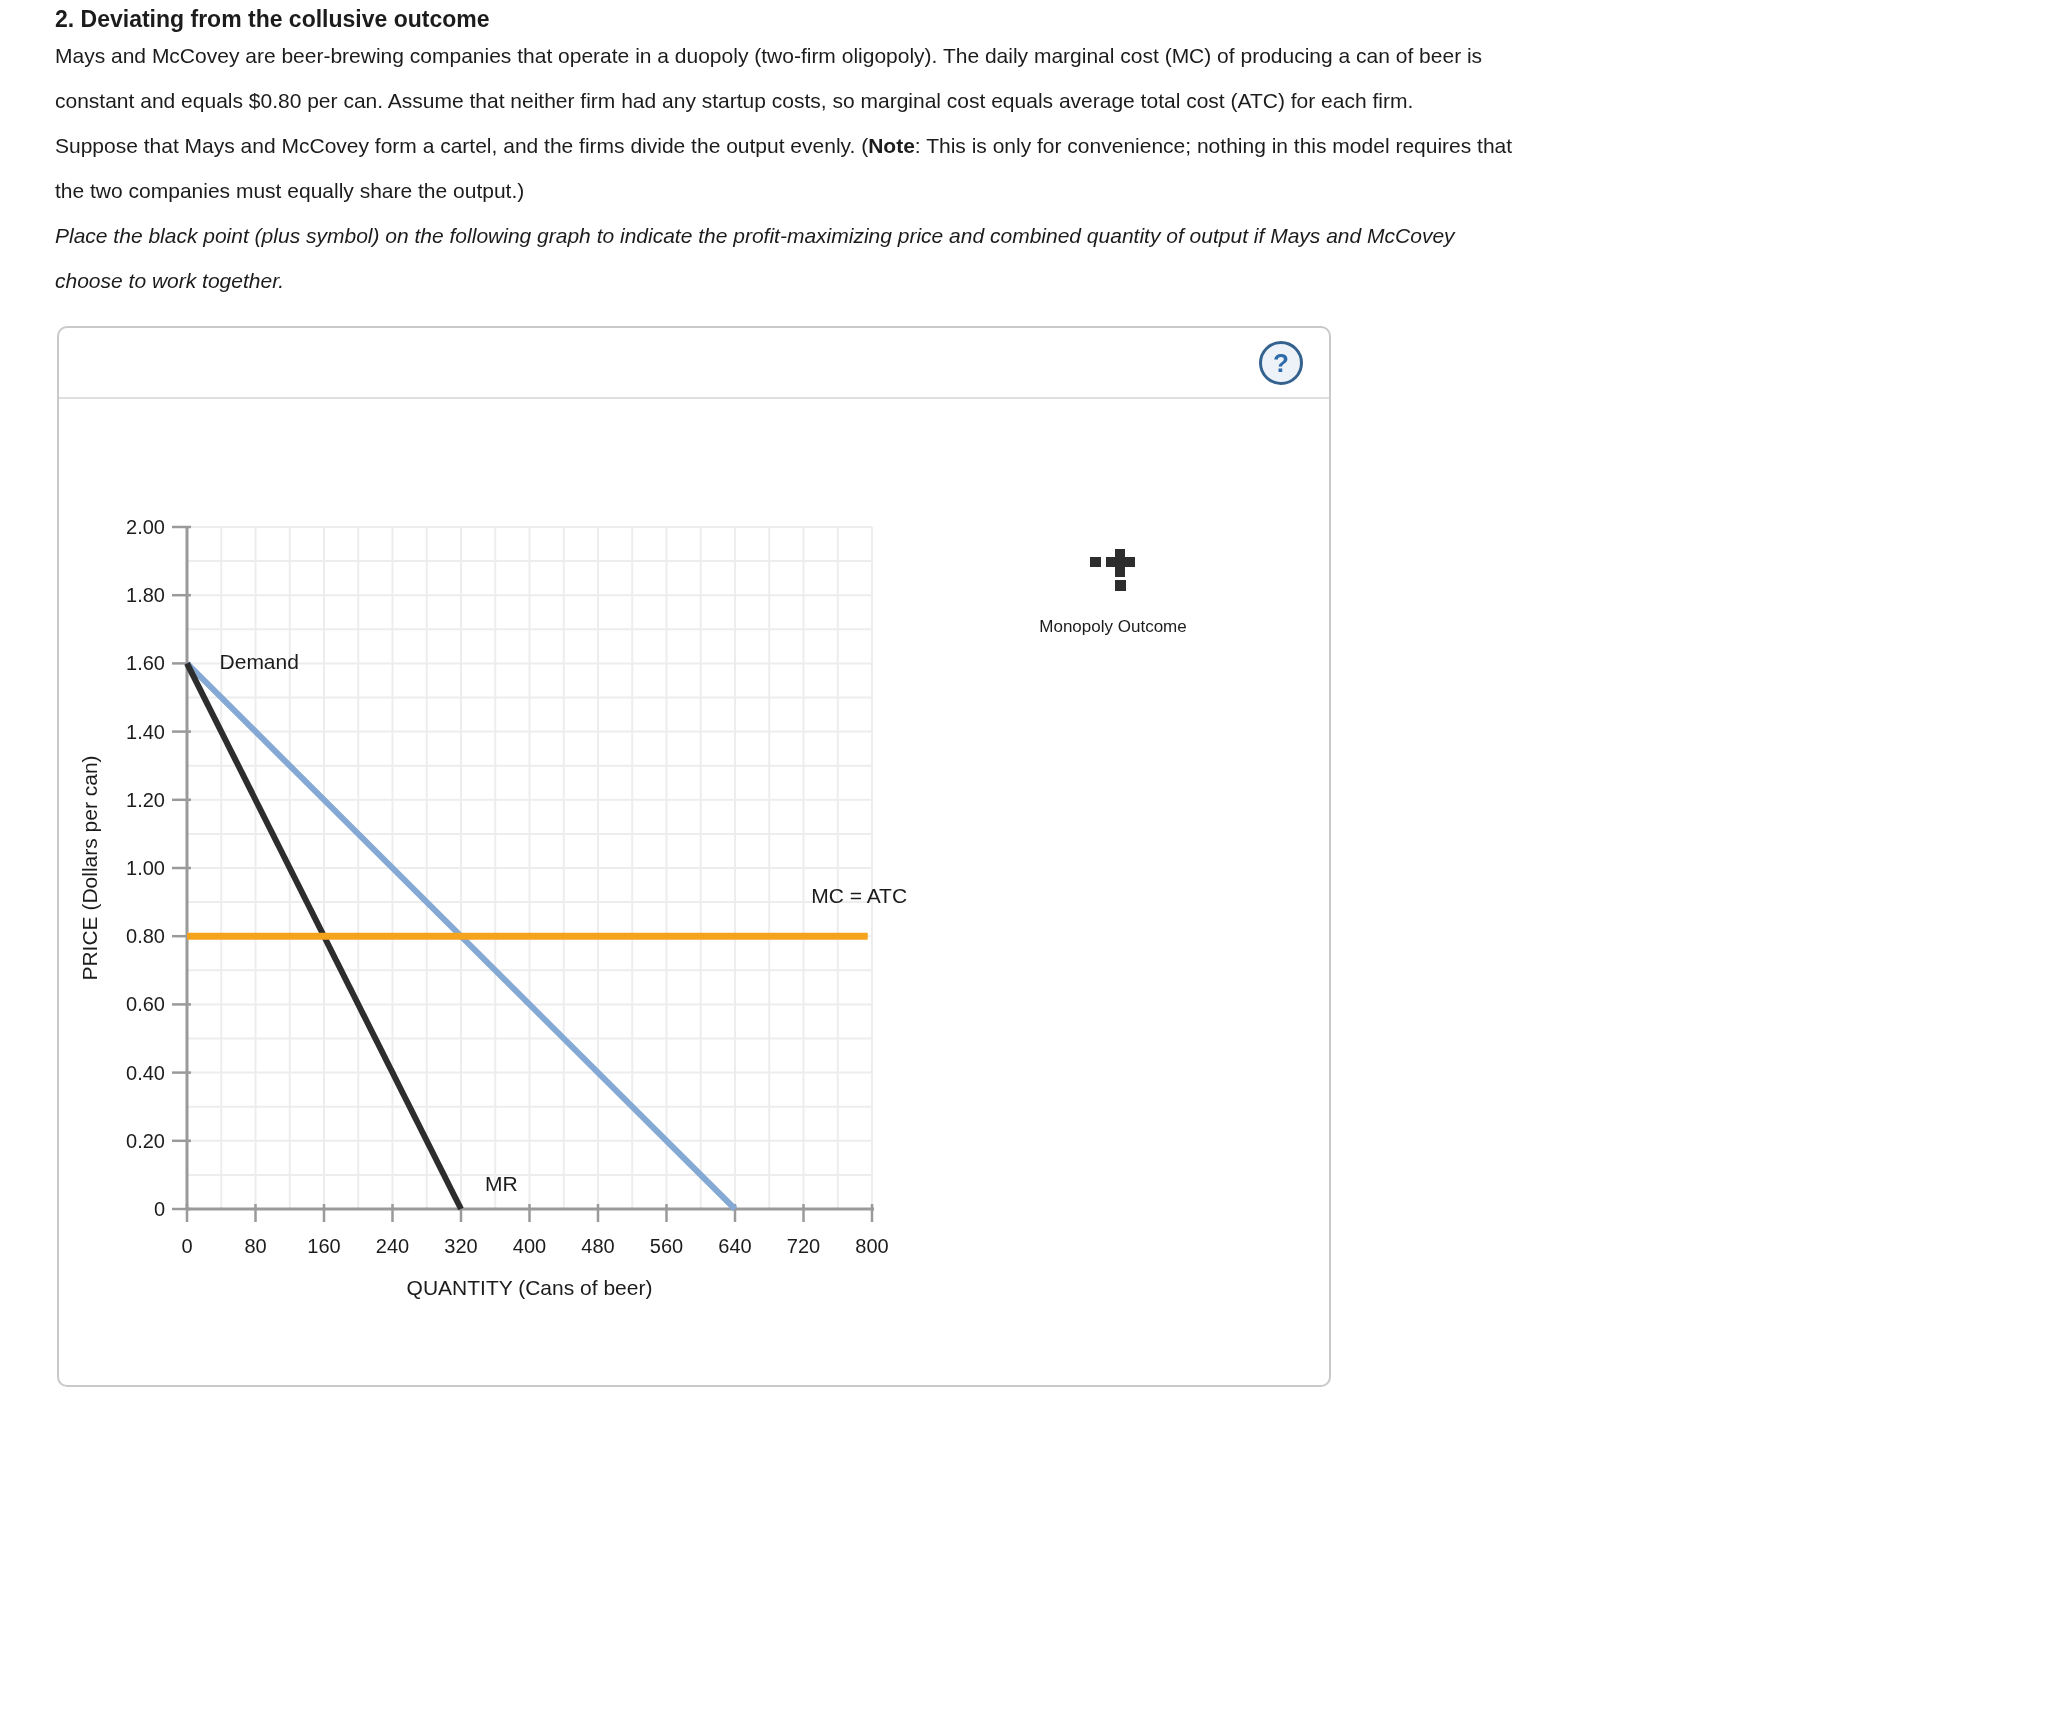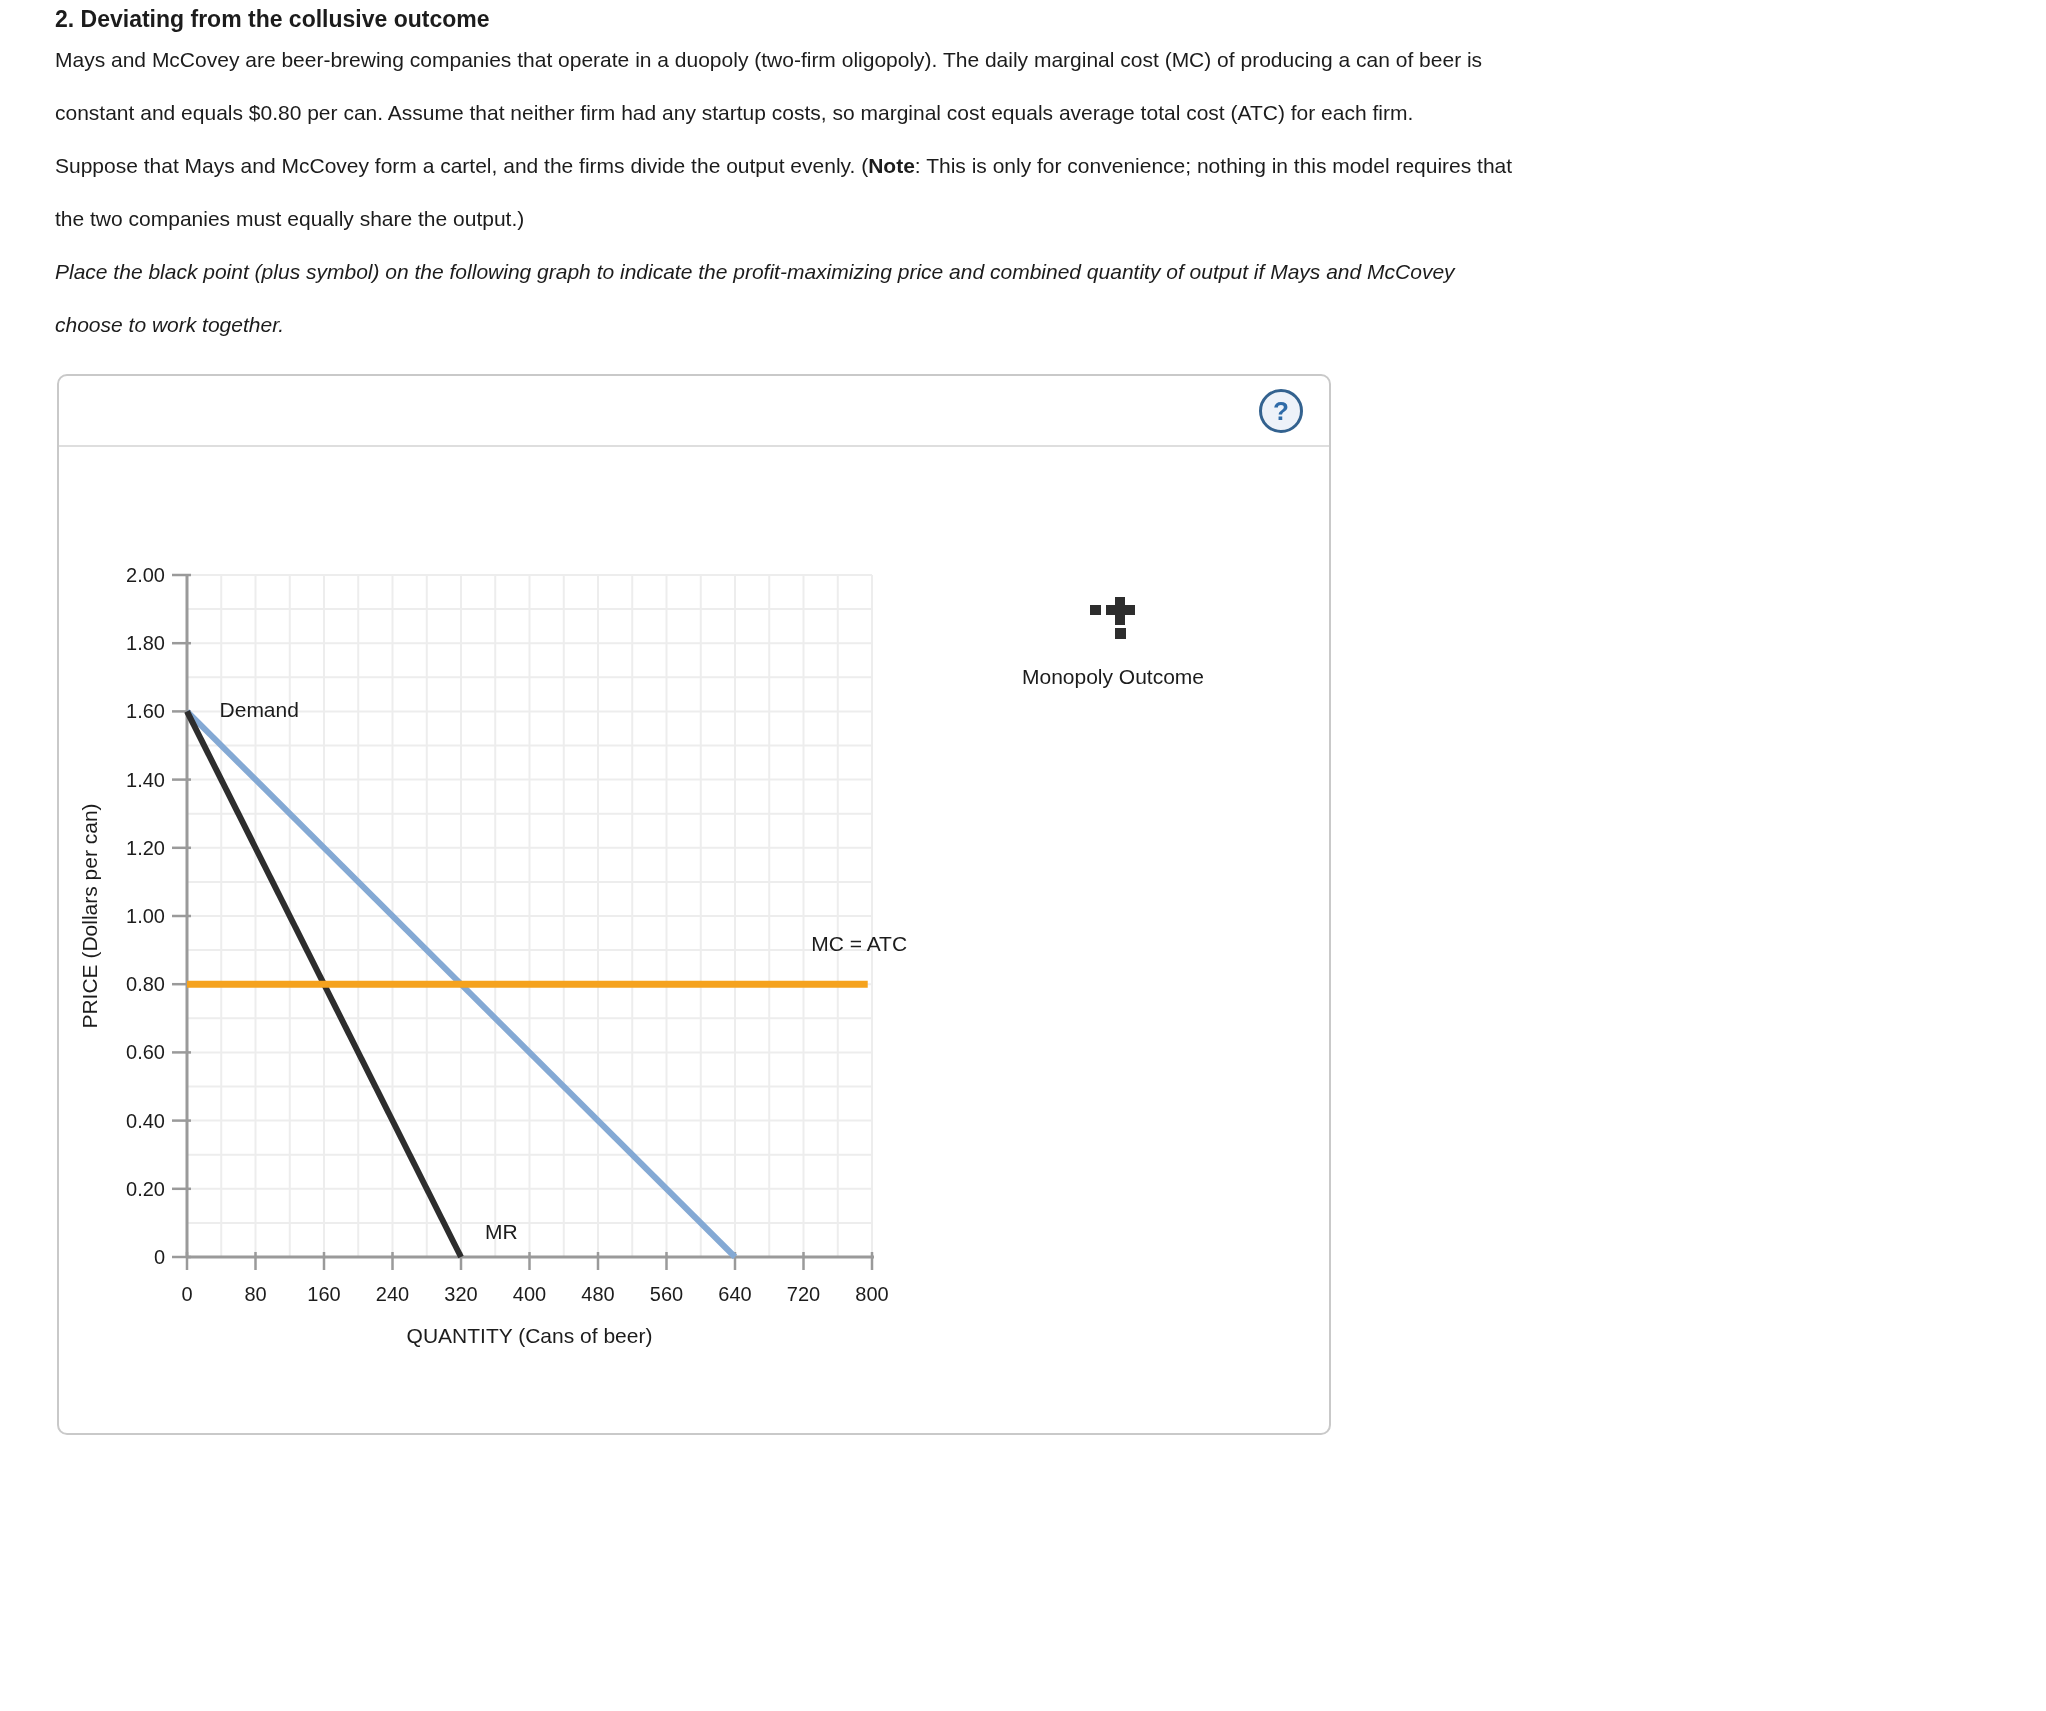--- a/index.html
+++ b/index.html
@@ -8,21 +8,21 @@
     font-family:"Liberation Sans", sans-serif;
     color:#1c1c1c;
     position:relative;
     -webkit-font-smoothing:antialiased;
   }
   .page{padding:5px 0 0 55px;}
   h1.title{
     font-size:23px;font-weight:bold;margin:0;line-height:28px;color:#1c1c1c;
   }
   p.body-text{
-    font-size:21px;line-height:53px;margin:0;max-width:1468px;color:#1c1c1c;
+    font-size:21px;line-height:45px;margin:0;max-width:1468px;color:#1c1c1c;
   }
   .p1{margin-top:50px;}
   .p2{margin-top:35px;}
   .p3{margin-top:76px;font-style:italic;}
   .note-bold{font-weight:bold;}
 
   .panel{
     position:relative;
     margin-top:23px;
     margin-left:2px;
@@ -48,21 +48,21 @@
   }
   #chart-svg{position:absolute;left:0;top:0;}
   svg text{font-family:"Liberation Sans", sans-serif;}
 
   .legend{
     position:absolute;left:929px;top:221px;width:250px;
     text-align:center;cursor:grab;
   }
   .legend .plus-marker{display:block;margin:0 auto;}
   .legend-label{
-    margin-top:26px;font-size:21px;color:#1c1c1c;
+    margin-top:26px;font-size:17px;color:#1c1c1c;
   }
 </style>
 </head>
 <body>
 
 <div class="page">
   <h1 class="title">2. Deviating from the collusive outcome</h1>
 
   <p class="body-text p1">Mays and McCovey are beer-brewing companies that operate in a duopoly (two-firm oligopoly). The daily marginal cost (MC) of producing a can of beer is constant and equals $0.80 per can. Assume that neither firm had any startup costs, so marginal cost equals average total cost (ATC) for each firm.</p>
 

